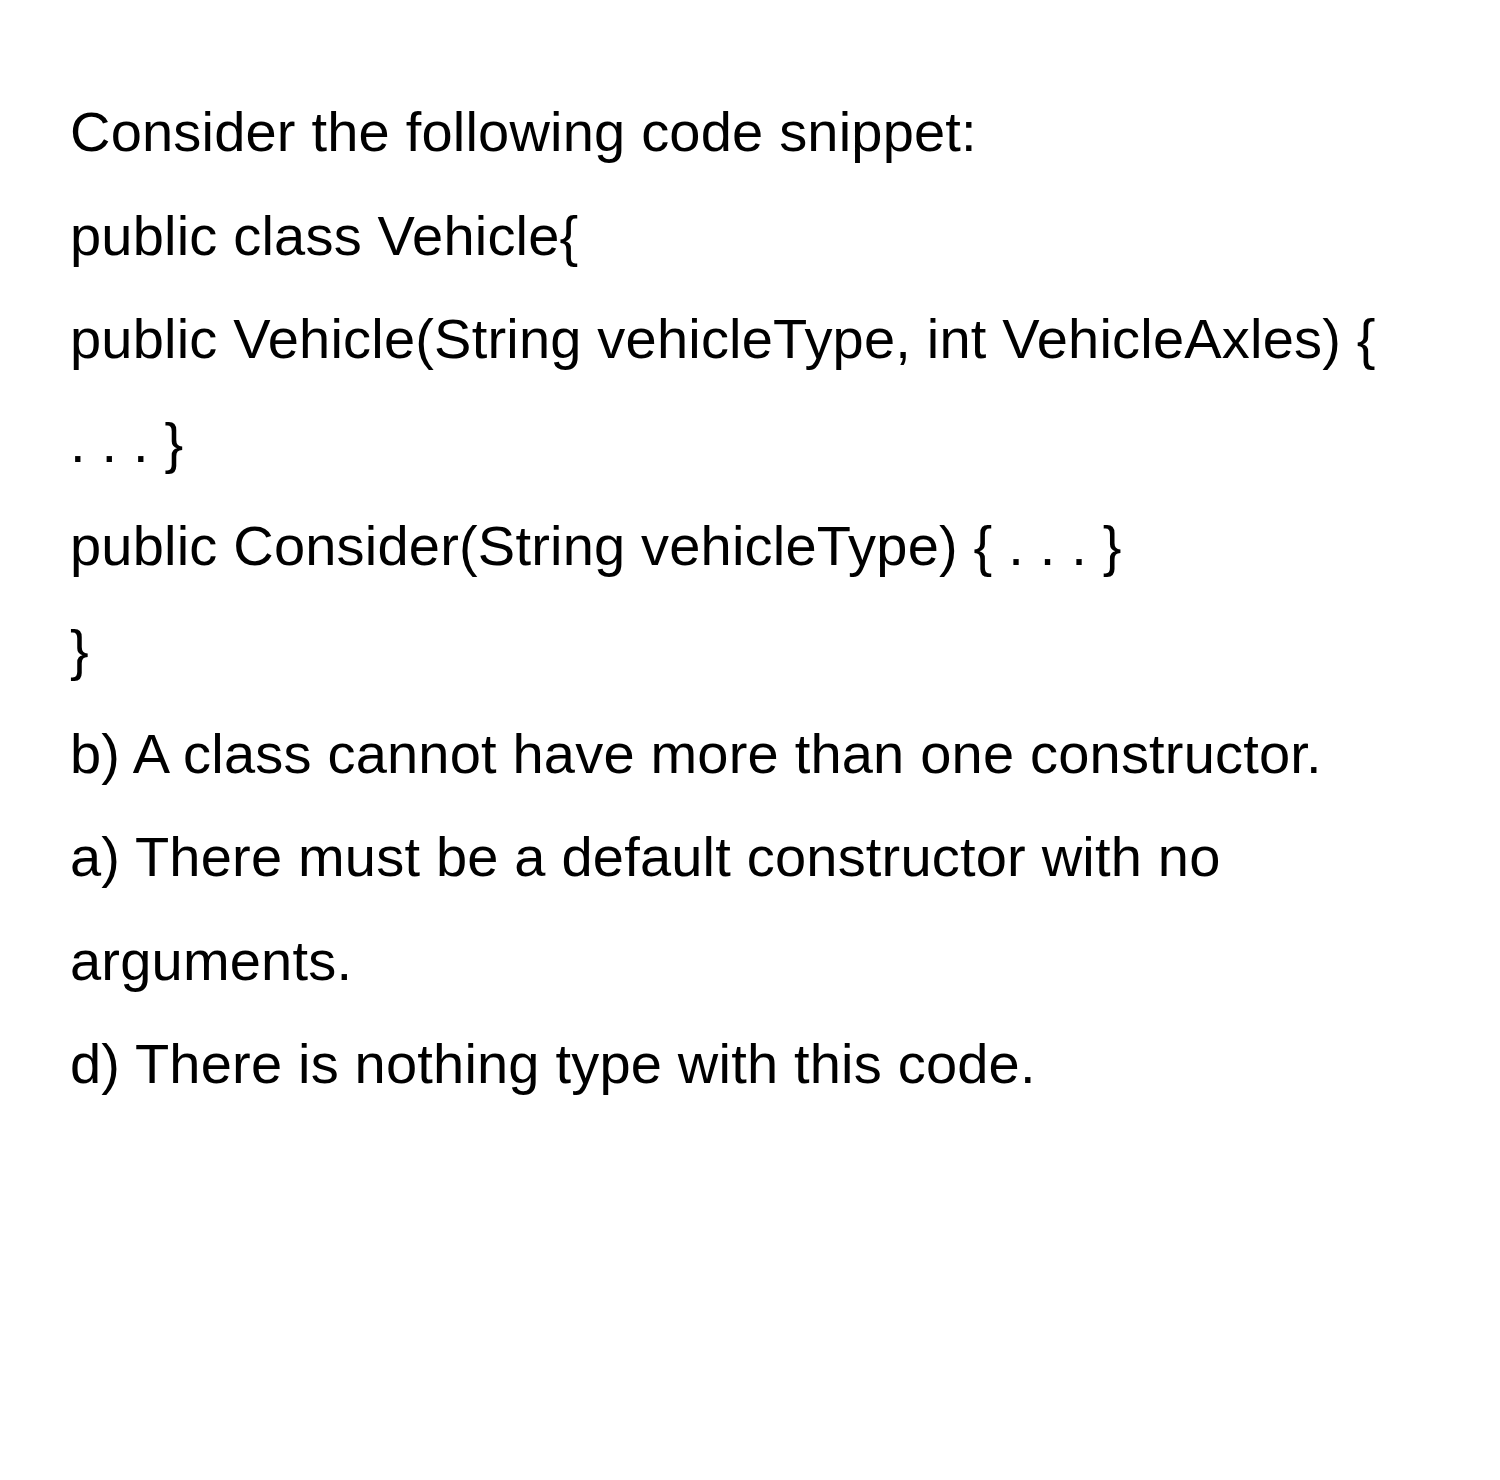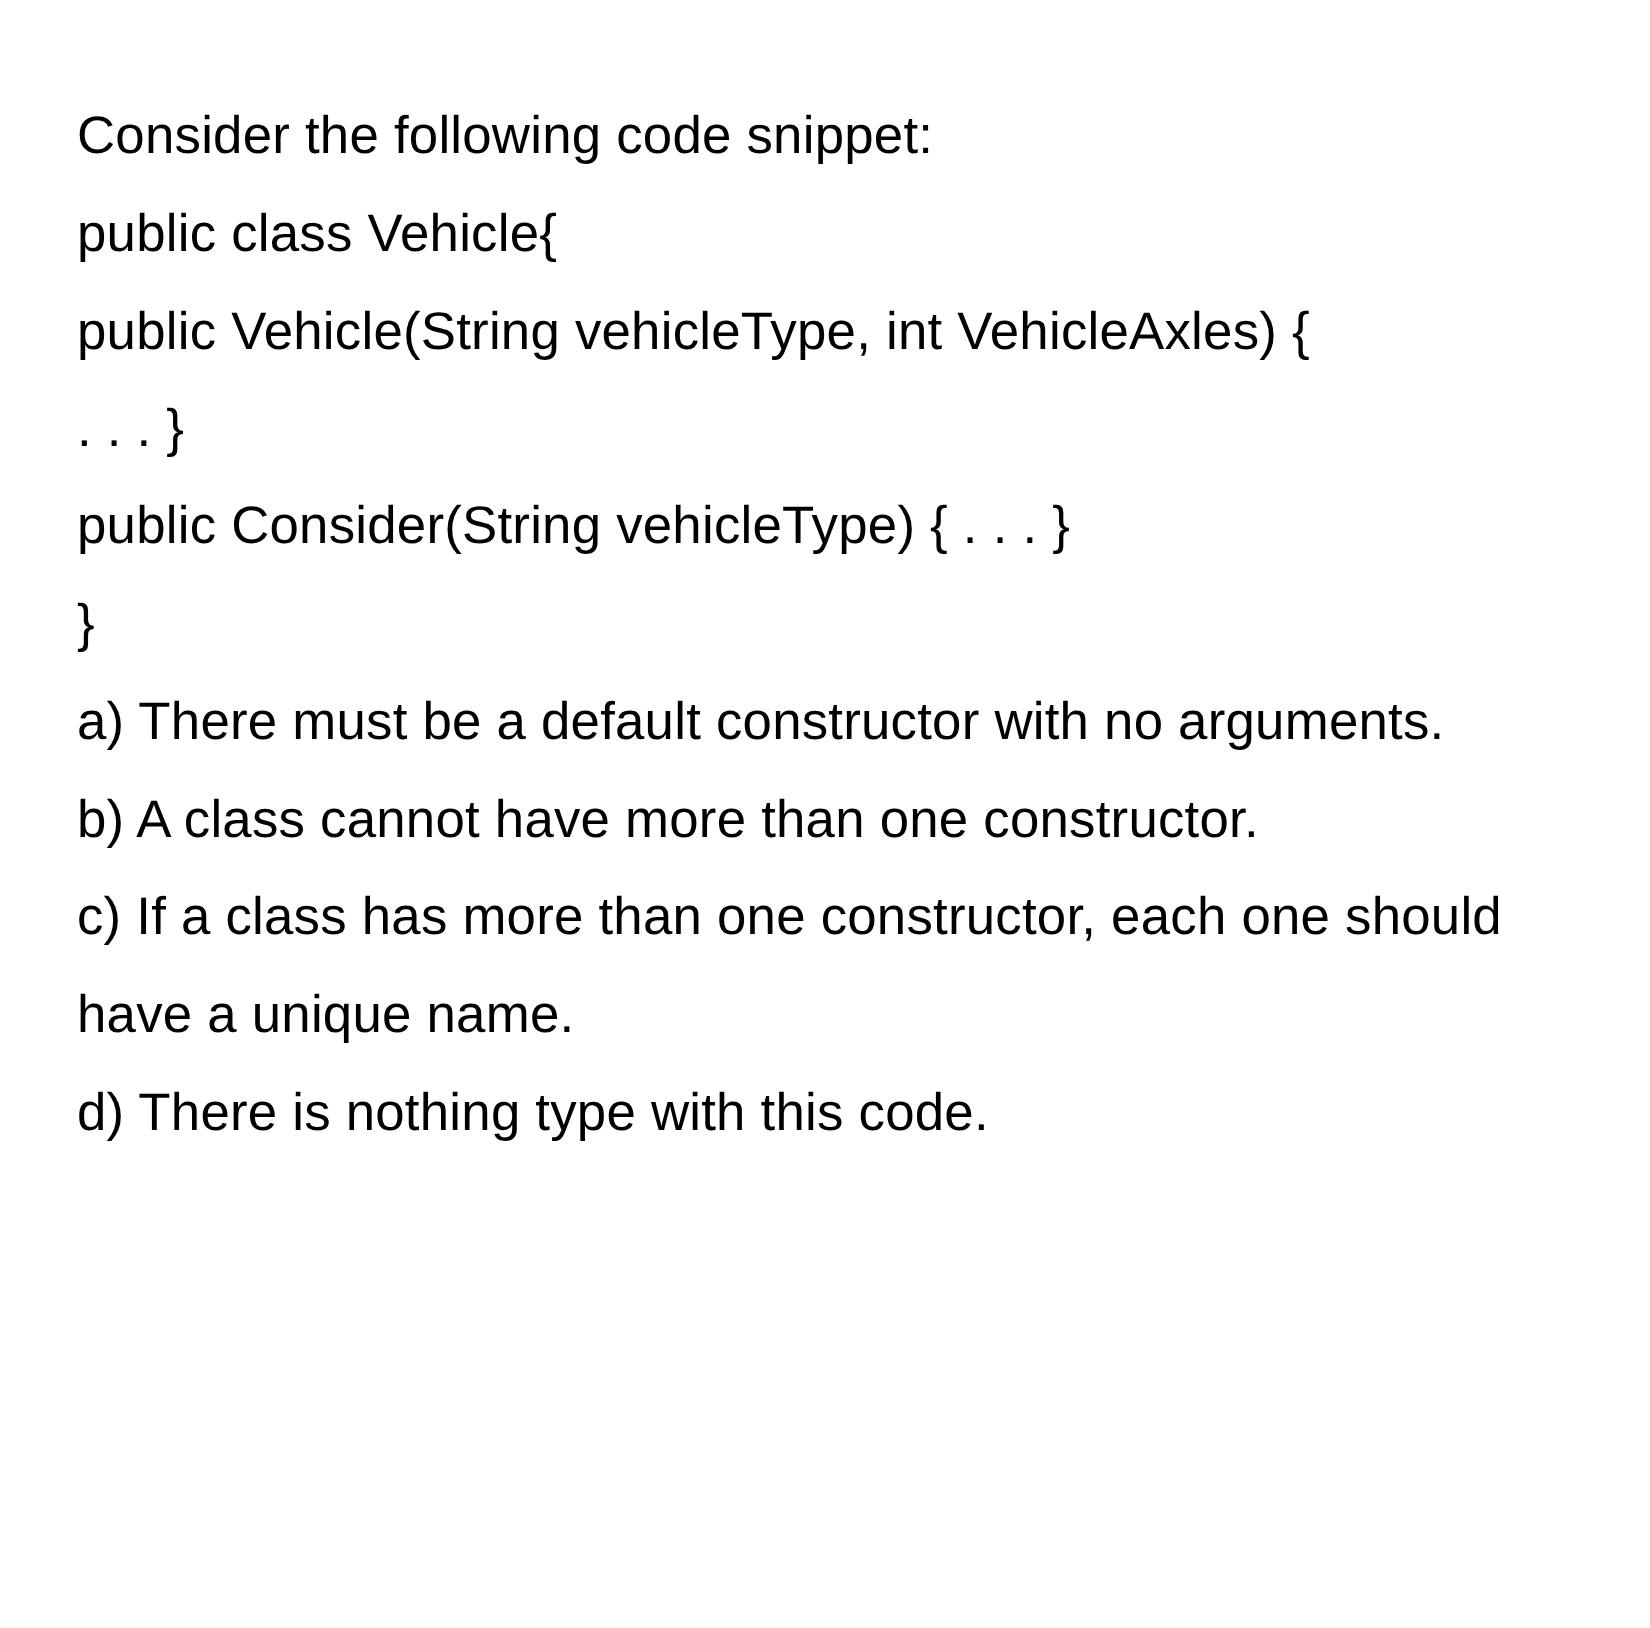--- a/index.html
+++ b/index.html
@@ -9,36 +9,35 @@
     }
     body {
       width: 1500px;
       height: 1480px;
       background: #ffffff;
       font-family: -apple-system, BlinkMacSystemFont, "Segoe UI", Helvetica, Arial, sans-serif;
       padding: 80px 70px;
     }
     .content {
       color: #000000;
-      font-size: 48px;
+      font-size: 56px;
       line-height: 1.85;
       font-weight: 400;
       letter-spacing: 0.2px;
     }
     .line {
       display: block;
     }
   </style>
 </head>
 <body>
 
 <div class="content">
   <span class="line">Consider the following code snippet:</span>
   <span class="line">public class Vehicle{</span>
   <span class="line">public Vehicle(String vehicleType, int VehicleAxles) {</span>
   <span class="line">. . . }</span>
   <span class="line">public Consider(String vehicleType) { . . . }</span>
   <span class="line">}</span>
+  <span class="line">b) A class cannot have more than one constructor.</span>
   <span class="line">a) There must be a default constructor with no arguments.</span>
-  <span class="line">b) A class cannot have more than one constructor.</span>
-  <span class="line">c) If a class has more than one constructor, each one should have a unique name.</span>
   <span class="line">d) There is nothing type with this code.</span>
 </div>
 
 </body></html>

